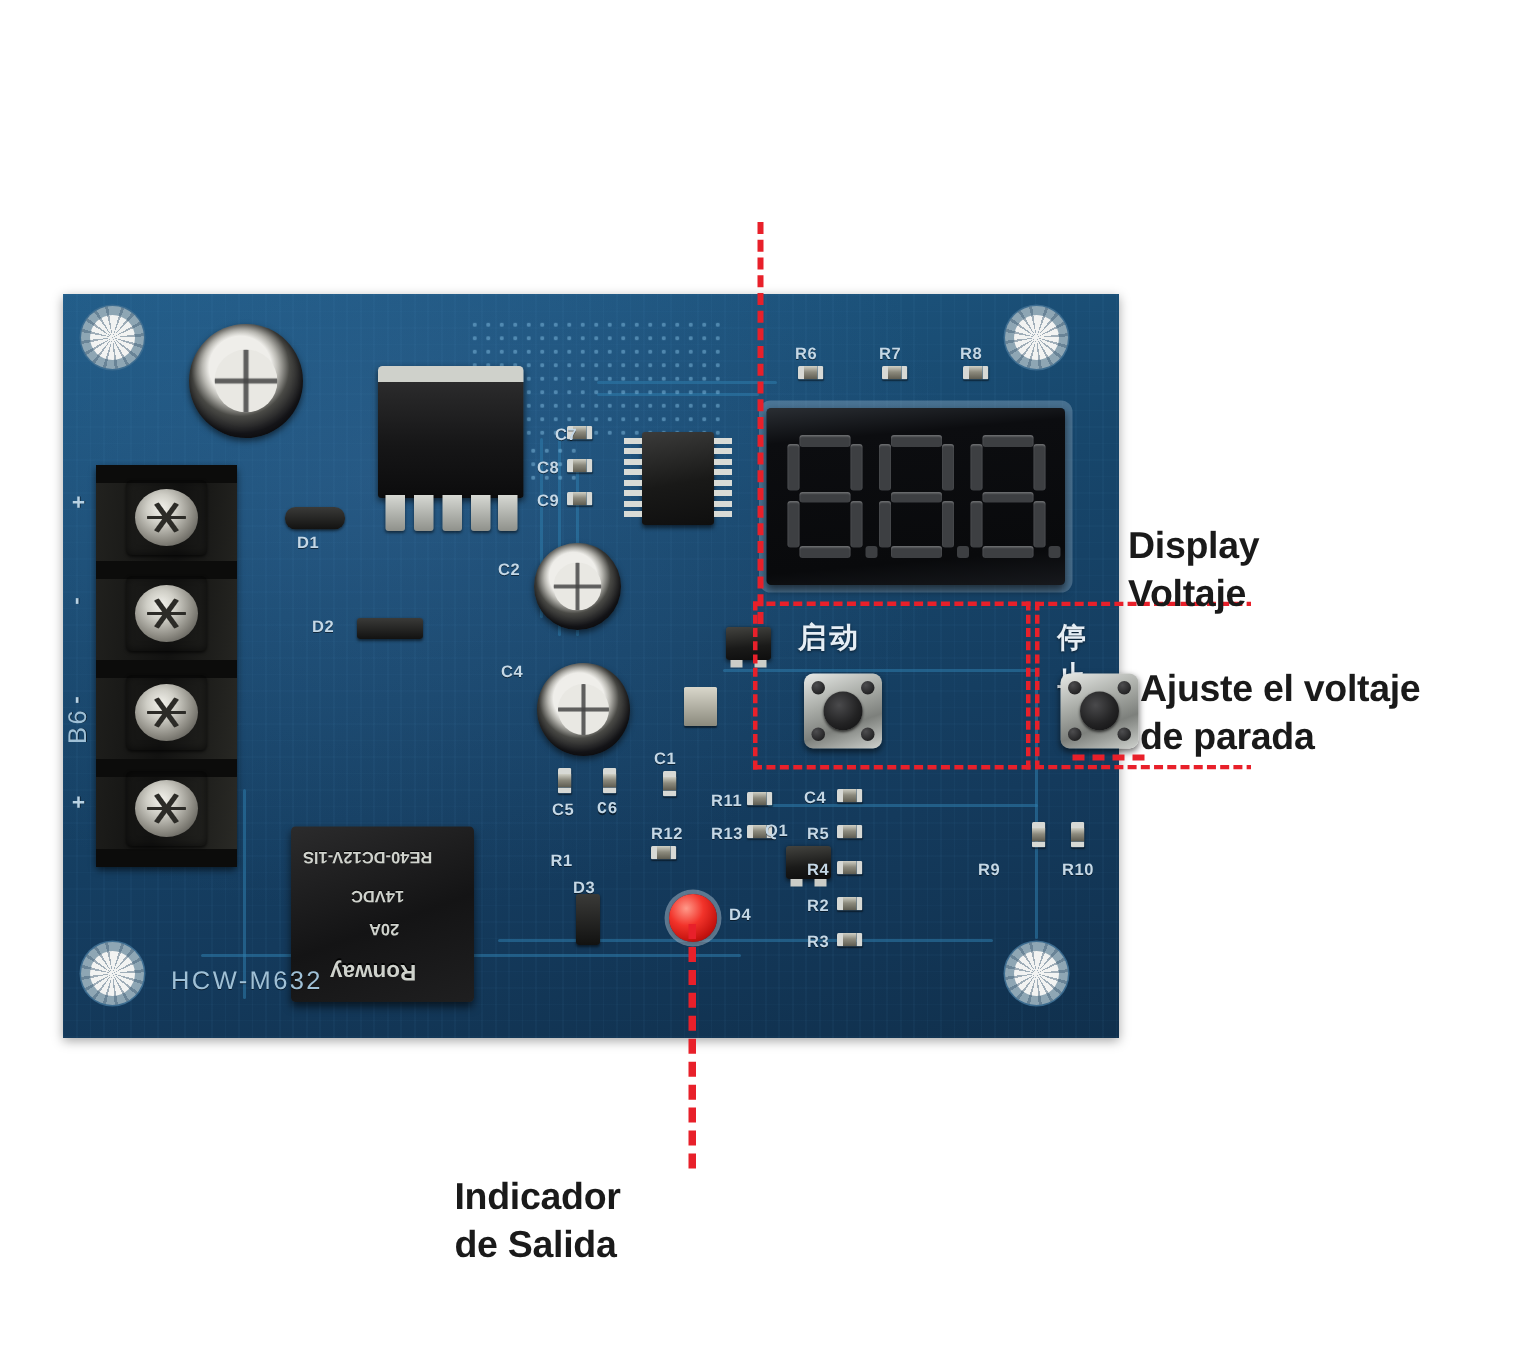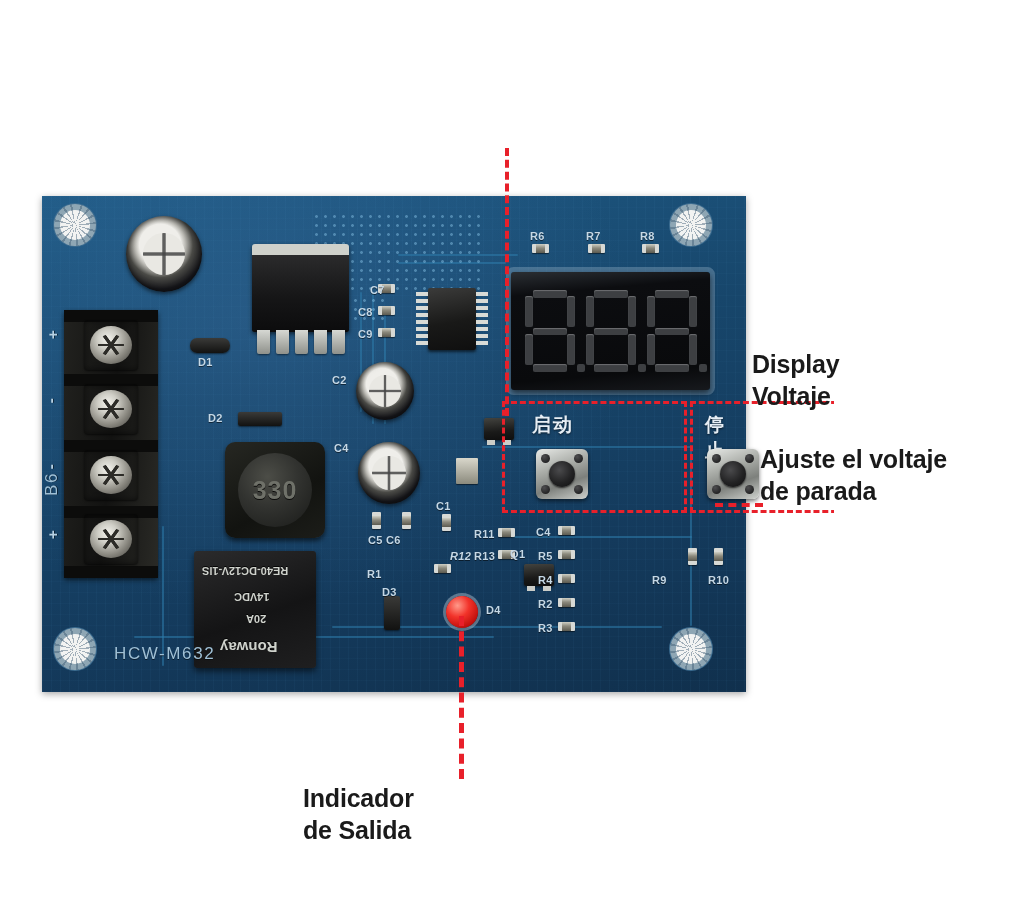--- a/index.html
+++ b/index.html
@@ -333,36 +333,33 @@
       <div class="pin" style="left:62px;"></div>
       <div class="pin" style="left:80px;"></div>
     </div>
 
     <div class="blk" style="left:148px;top:142px;width:40px;height:15px;border-radius:7px;"></div>
     <div class="silk" style="left:156px;top:160px;">D1</div>
 
     <div class="blk" style="left:196px;top:216px;width:44px;height:14px;border-radius:2px;"></div>
     <div class="silk" style="left:166px;top:216px;">D2</div>
 
-    <div id="inductor">
-      <div class="core">330</div>
-    </div>
 
     <div class="ecap" style="left:314px;top:166px;width:58px;height:58px;">
         <div class="cross"></div>
       </div>
     <div class="silk" style="left:290px;top:178px;">C2</div>
     <div class="ecap" style="left:316px;top:246px;width:62px;height:62px;">
         <div class="cross"></div>
       </div>
     <div class="silk" style="left:292px;top:246px;">C4</div>
     <div class="smd v" style="left:330px;top:316px;"></div>
     <div class="silk" style="left:326px;top:338px;">C5</div>
     <div class="smd v" style="left:360px;top:316px;"></div>
-    <div class="silk" style="left:344px;top:338px;">C6</div>
+    <div class="silk" style="left:356px;top:338px;font-family:Liberation Mono, monospace;">C6</div>
 
     <div id="relay">
       <span class="relay-txt" style="left:8px;top:14px;">RE40-DC12V-1lS</span>
       <span class="relay-txt" style="left:40px;top:40px;">14VDC</span>
       <span class="relay-txt" style="left:52px;top:62px;">20A</span>
       <span class="relay-txt" style="left:26px;top:88px;font-size:15px;">Ronway</span>
     </div>
 
     <div class="silk big" style="left:72px;top:448px;">HCW-M632</div>
 
@@ -439,21 +436,21 @@
       <i class="tl"></i>
         <i class="tr"></i>
         <i class="bl"></i>
         <i class="br"></i>
       <div class="cap"></div>
     </div>
 
     <div class="smd v" style="left:400px;top:318px;"></div>
     <div class="silk" style="left:394px;top:304px;">C1</div>
     <div class="smd" style="left:392px;top:368px;"></div>
-    <div class="silk" style="left:408px;top:354px;font-style:italic;">R12</div>
+    <div class="silk" style="left:392px;top:354px;">R12</div>
     <div class="smd" style="left:456px;top:332px;"></div>
     <div class="silk" style="left:432px;top:332px;">R11</div>
     <div class="smd" style="left:456px;top:354px;"></div>
     <div class="silk" style="left:432px;top:354px;">R13</div>
     <div class="sot" style="left:482px;top:368px;"></div>
     <div class="silk" style="left:468px;top:352px;">Q1</div>
 
     <div class="smd" style="left:516px;top:330px;"></div>
     <div class="silk" style="left:494px;top:330px;">C4</div>
     <div class="smd" style="left:516px;top:354px;"></div>

